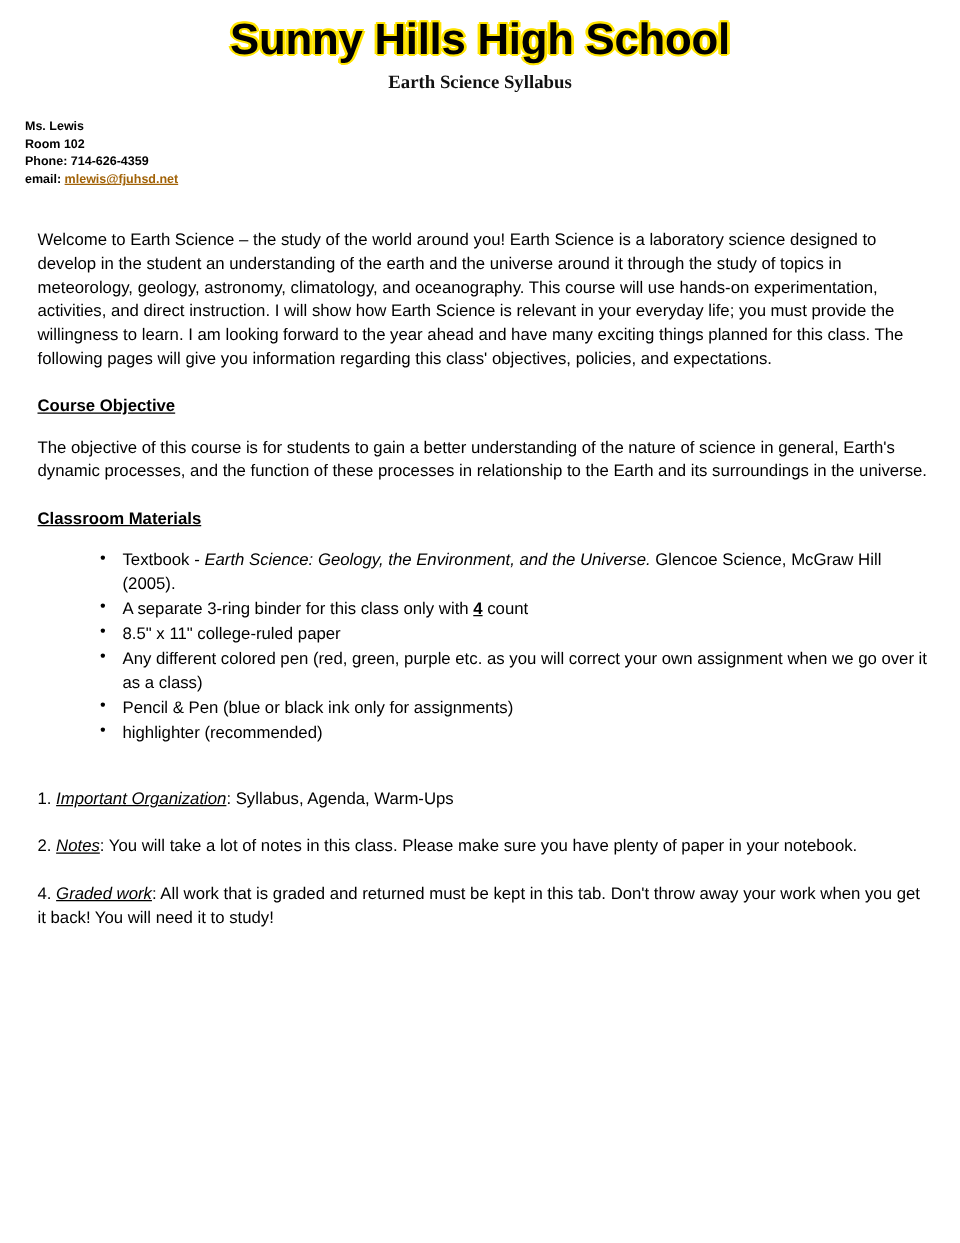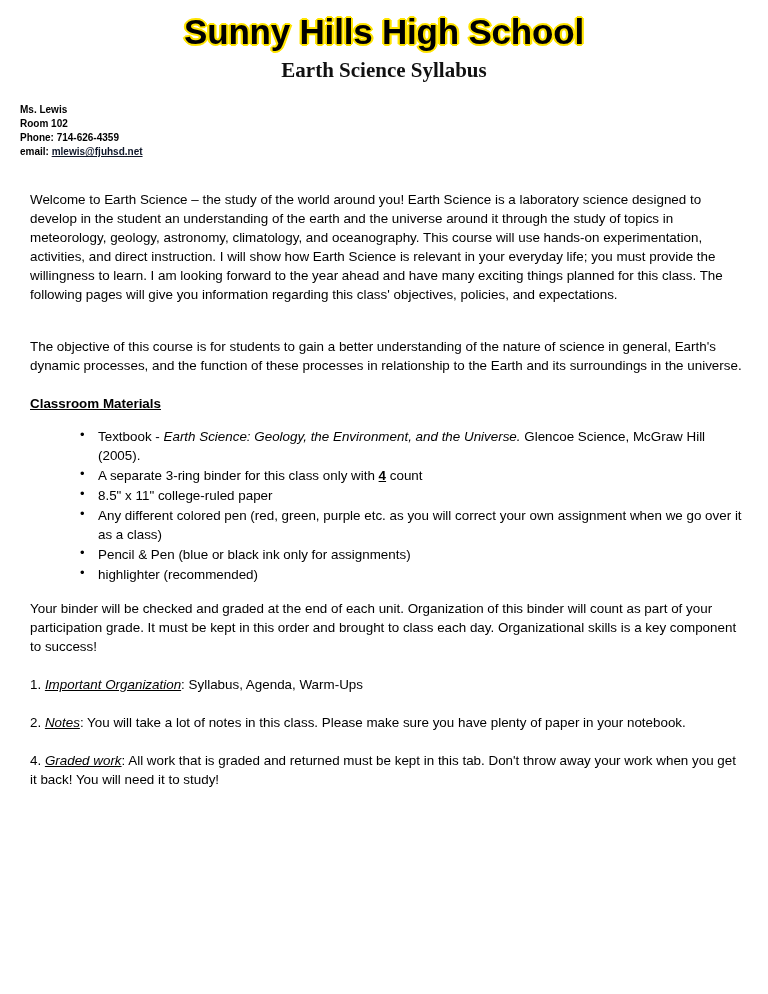--- a/index.html
+++ b/index.html
@@ -42,36 +42,36 @@
        0 -1.6px 0 #FFE400,
        1.2px 1.2px 0 #FFE400,
       -1.2px 1.2px 0 #FFE400,
        1.2px -1.2px 0 #FFE400,
       -1.2px -1.2px 0 #FFE400,
        2.2px 0 0 #FFE400,
       -2.2px 0 0 #FFE400;
   }
   .syllabus-title {
     font-family: "Liberation Serif", serif;
-    font-size: 21px;
+    font-size: 15px;
     font-weight: bold;
     color: #111111;
     margin-top: 7px;
   }
 
   
   .contact {
     margin: 20px 0 0 20px;
     font-size: 10px;
     font-weight: bold;
     line-height: 1.42;
   }
   .contact div { white-space: nowrap; }
   .email-link {
-    color: #0f172a;
+    color: #a16207;
     text-decoration: underline;
     font-weight: bold;
   }
 
   
   .content {
     margin-left: 30px;
     margin-right: 23px;
     font-size: 13.4px;
     line-height: 1.42;
@@ -141,40 +141,40 @@
   </div>
 
   <div class="gap-lg"></div>
 
   <div class="content">
 
     <p class="para">Welcome to Earth Science – the study of the world around you!  Earth Science is a laboratory science designed to develop in the student an understanding of the earth and the universe around it through the study of topics in meteorology, geology, astronomy, climatology, and oceanography.  This course will use hands-on experimentation, activities, and direct instruction.  I will show how Earth Science is relevant in your everyday life; you must provide the willingness to learn. I am looking forward to the year ahead and have many exciting things planned for this class.  The following pages will give you information regarding this class' objectives, policies, and expectations.</p>
 
     <div class="gap-md"></div>
 
+    <div class="section-heading">Course Objective</div>
     <div class="gap-sm"></div>
     <p class="para">The objective of this course is for students to gain a better understanding of the nature of science in general, Earth's dynamic processes, and the function of these processes in relationship to the Earth and its surroundings in the universe.</p>
 
     <div class="gap-md"></div>
 
     <div class="section-heading">Classroom Materials</div>
     <div class="gap-sm"></div>
 
     <ul class="materials" id="materials-list">
         <li><span>Textbook - </span><span class="italic">Earth Science: Geology, the Environment, and the Universe.</span><span>  Glencoe Science, McGraw Hill (2005).</span></li>
         <li><span>A separate 3-ring binder for this class only with </span><span class="bold-underline">4</span><span> count</span></li>
         <li><span>8.5" x 11" college-ruled paper</span></li>
         <li><span>Any different colored pen (red, green, purple etc. as you will correct your own assignment when we go over it as a class)</span></li>
         <li><span>Pencil &amp; Pen (blue or black ink only for assignments)</span></li>
         <li><span>highlighter (recommended)</span></li>
       </ul>
 
     <div class="gap-sm"></div>
 
-    <p class="para">Your binder will be checked and graded at the end of each unit.  Organization of this binder will count as part of your participation grade.  It must be kept in this order and brought to class each day. Organizational skills is a key component to success!</p>
 
     <div class="gap-md"></div>
 
     <div id="binder-sections">
         <p class="numbered para" style="margin: 0px;"><span>1.  </span><span class="num-label">Important Organization</span><span>: Syllabus, Agenda, Warm-Ups</span></p>
         <p class="numbered para" style="margin: 19px 0px 0px;"><span>2.  </span><span class="num-label">Notes</span><span>:  You will take a lot of notes in this class.  Please make sure you have plenty of paper in your notebook.</span></p>
         <p class="numbered para" style="margin: 19px 0px 0px;"><span>4.  </span><span class="num-label">Graded work</span><span>:  All work that is graded and returned must be kept in this tab.  Don't throw away your work when you get it back!  You will need it to study!</span></p>
       </div>
 
   </div>

